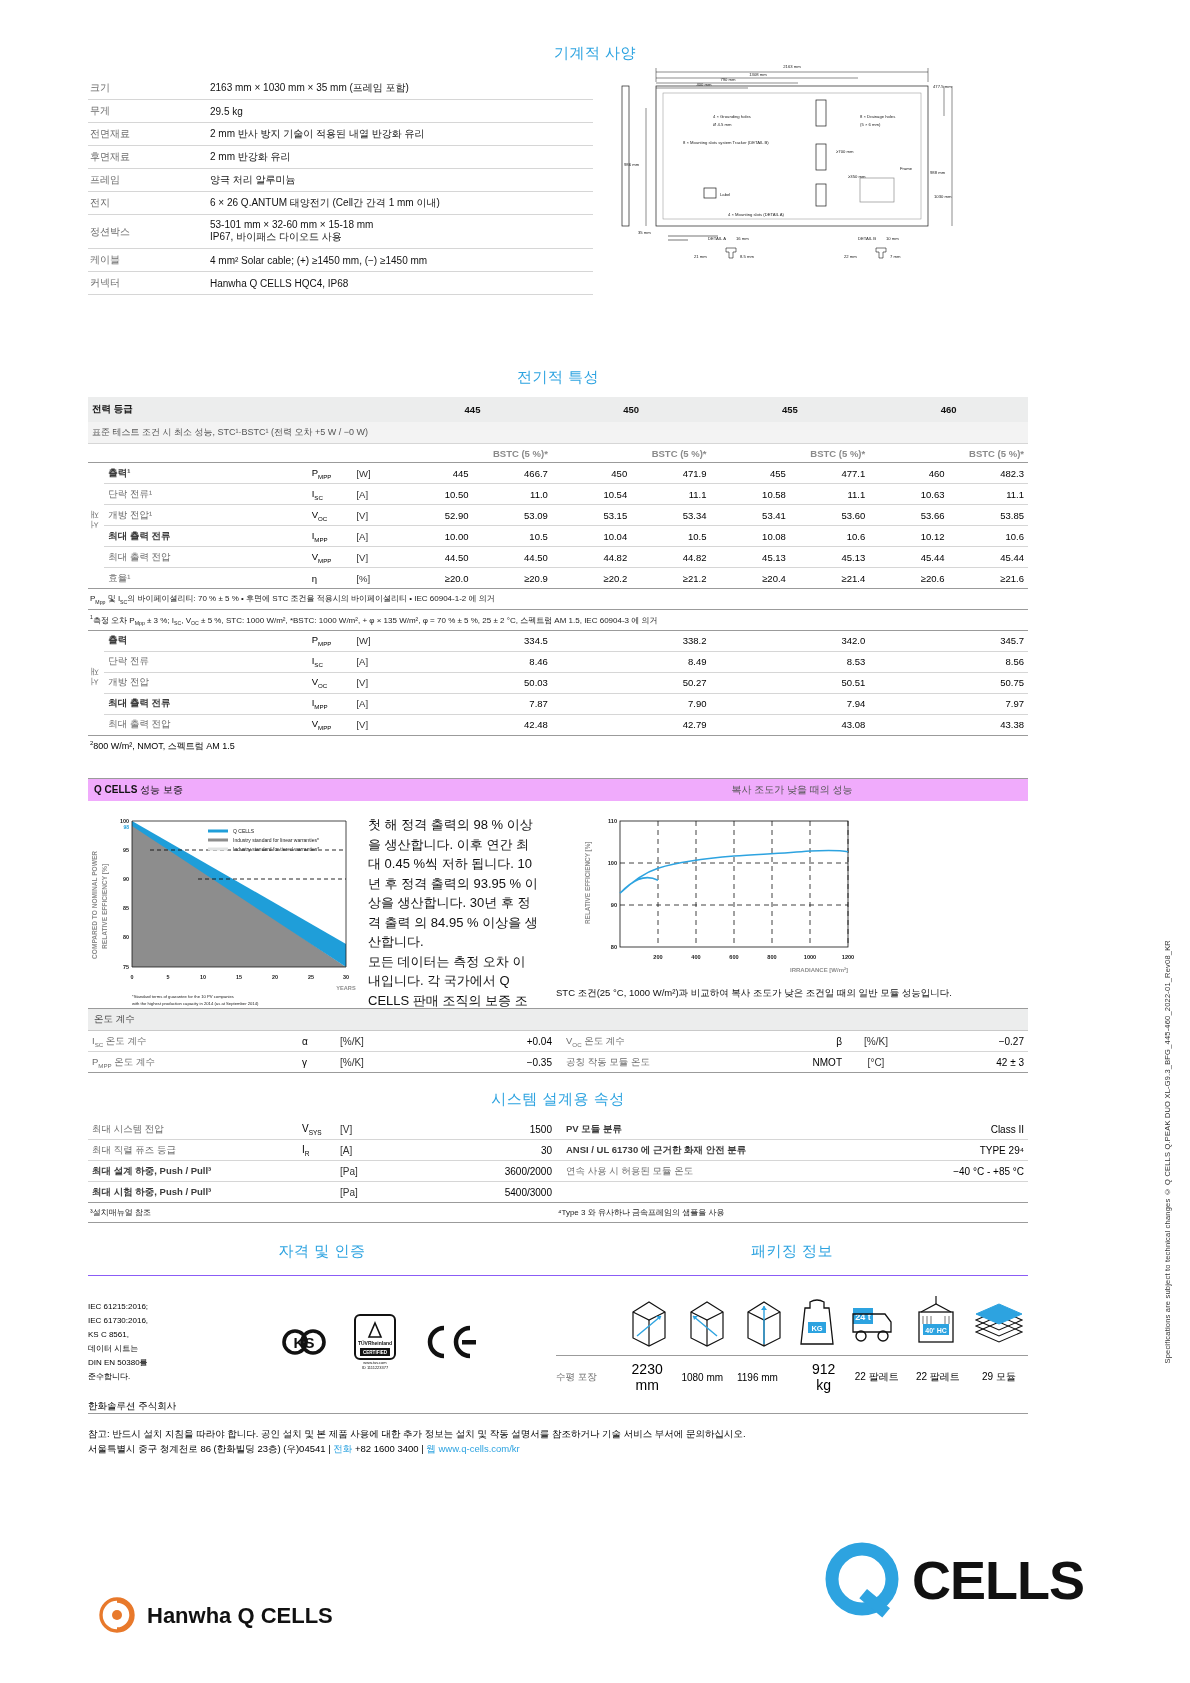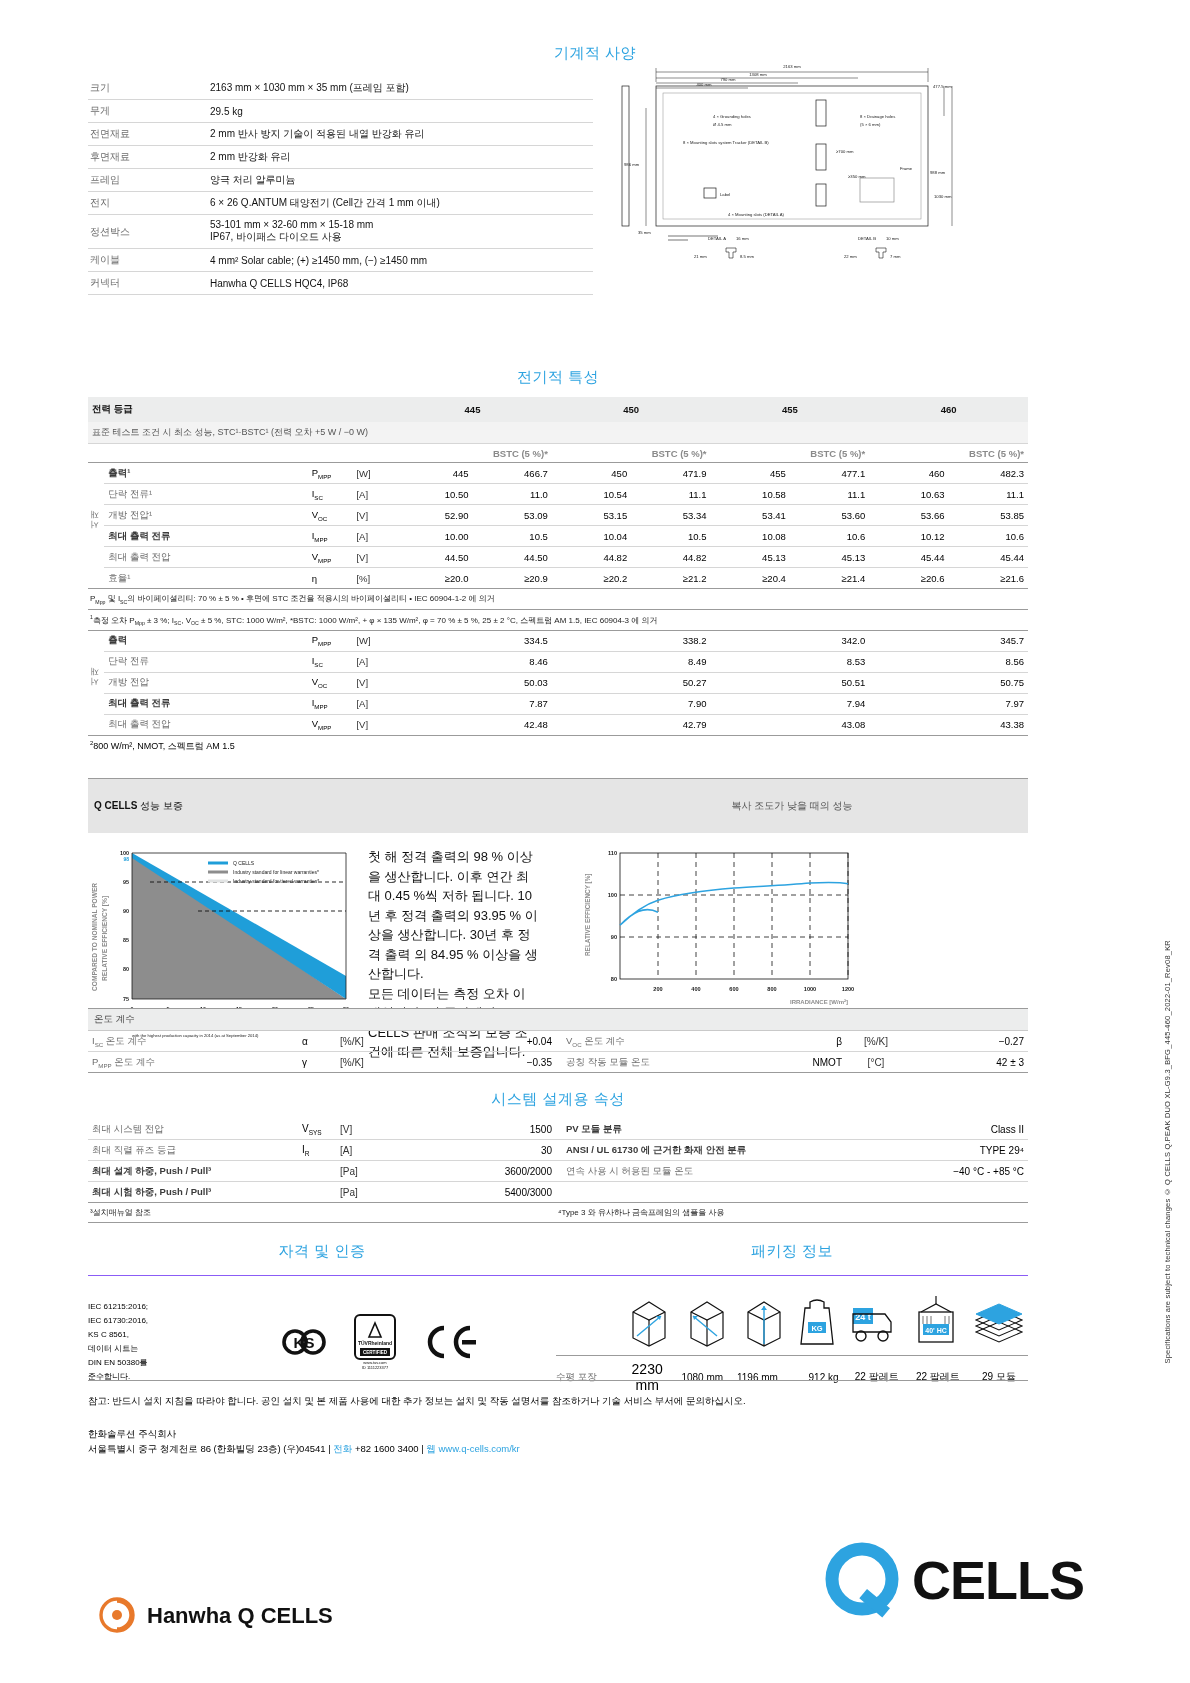--- a/index.html
+++ b/index.html
@@ -54,21 +54,21 @@
   .bstc{ color:#8a8a8a; font-size:8.5px; font-weight:700; text-align:right;}
   .sideways{
     writing-mode:vertical-rl; transform:rotate(180deg);
     font-size:8.5px; color:#6d6d6d; letter-spacing:1px;
   }
   .foot{ font-size:8px; color:#222; padding:4px 2px; border-top:1px solid #9b9b9b; border-bottom:1px solid #9b9b9b;}
 
   
   #charts{ position:absolute; left:88px; top:778px; width:940px;}
   .chdr{ display:flex; }
-  .chdr div{ background:#e5e5e5; font-size:10px; padding:20px 6px; border-top:1px solid #9b9b9b;}
+  .chdr div{ background:#f0abfc; font-size:10px; padding:4px 6px; border-top:1px solid #9b9b9b;}
   .c1{ width:468px; font-weight:700; color:#111;}
   .c2{ width:472px; color:#555; text-align:center; font-weight:400;}
   .chart-body{ display:flex; margin-top:8px;}
   .warr{ width:270px; height:190px;}
   .warr-txt{ width:180px; font-size:13px; line-height:1.5; color:#111; padding-left:10px; padding-top:6px;}
   .irr{ width:300px; height:175px; margin-left:24px;}
   .irr-txt{ font-size:9.5px; line-height:1.5; color:#111;}
 
   
   #temp{ position:absolute; left:88px; top:1008px; width:940px;}
@@ -741,32 +741,32 @@
             </g>
             <path d="M6 20 L29 10 L52 20 L29 30 Z" fill="#2da3e0" stroke="#2da3e0"></path>
           </svg>
         </div>
 
         <div style="display:flex;align-items:center;justify-content:space-between;border-top:1px solid #9b9b9b;padding-top:5px;margin-top:3px;">
           <div style="width:62px;font-size:9.5px;color:#6d6d6d;">수평 포장</div>
           <div style="width:52px;text-align:center;font-size:14px;">2230 mm</div>
           <div style="width:52px;text-align:center;font-size:10px;">1080 mm</div>
           <div style="width:52px;text-align:center;font-size:10px;">1196 mm</div>
-          <div style="width:42px;text-align:center;font-size:10px;margin-left:16px;">912 kg</div>
+          <div style="width:42px;text-align:center;font-size:14px;margin-left:16px;">912 kg</div>
           <div style="width:58px;text-align:center;font-size:10px;">22 팔레트</div>
           <div style="width:58px;text-align:center;font-size:10px;">22 팔레트</div>
           <div style="width:58px;text-align:center;font-size:10px;">29 모듈</div>
         </div>
       </div>
     </div>
   </div>
 
   <div id="bottom">
+    <div style="margin-top:18px;">한화솔루션 주식회사</div>
     <div style="border-top:1px solid #9b9b9b;padding-top:12px;">참고: 반드시 설치 지침을 따라야 합니다. 공인 설치 및 본 제품 사용에 대한 추가 정보는 설치 및 작동 설명서를 참조하거나 기술 서비스 부서에 문의하십시오.</div>
-    <div style="margin-top:18px;">한화솔루션 주식회사</div>
     <div>
       <span>서울특별시 중구 청계천로 86 (한화빌딩 23층) (우)04541 |</span>
       <span class="link">전화</span>
       <span>+82 1600 3400 |</span>
       <span class="link">웹</span>
       <span class="link">www.q-cells.com/kr</span>
     </div>
   </div>
 
   <div class="vertical-note">Specifications are subject to technical changes © Q CELLS Q.PEAK DUO XL-G9.3_BFG_445-460_2022-01_Rev08_KR</div>

